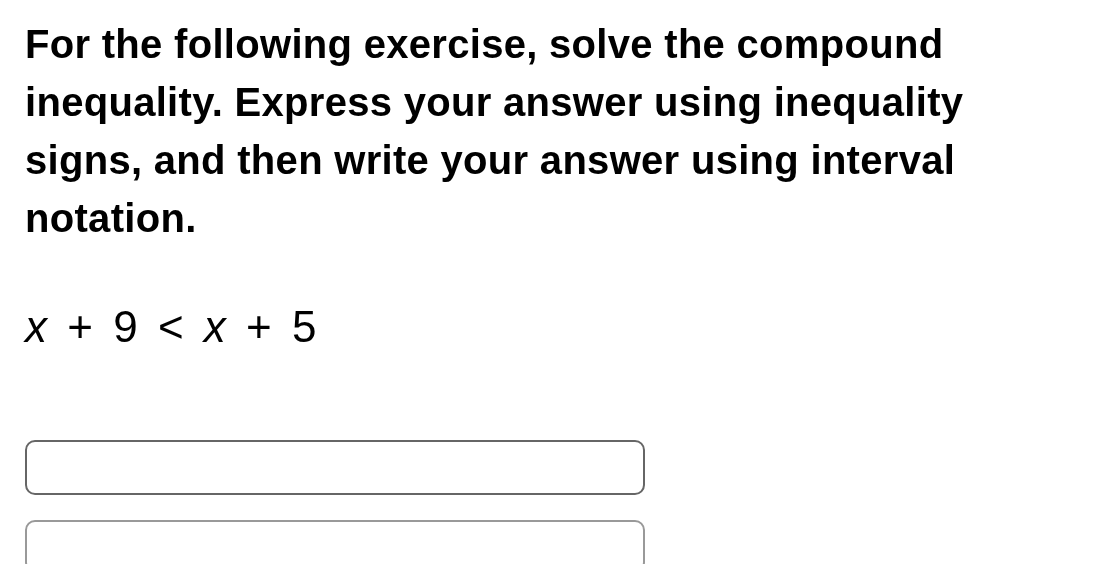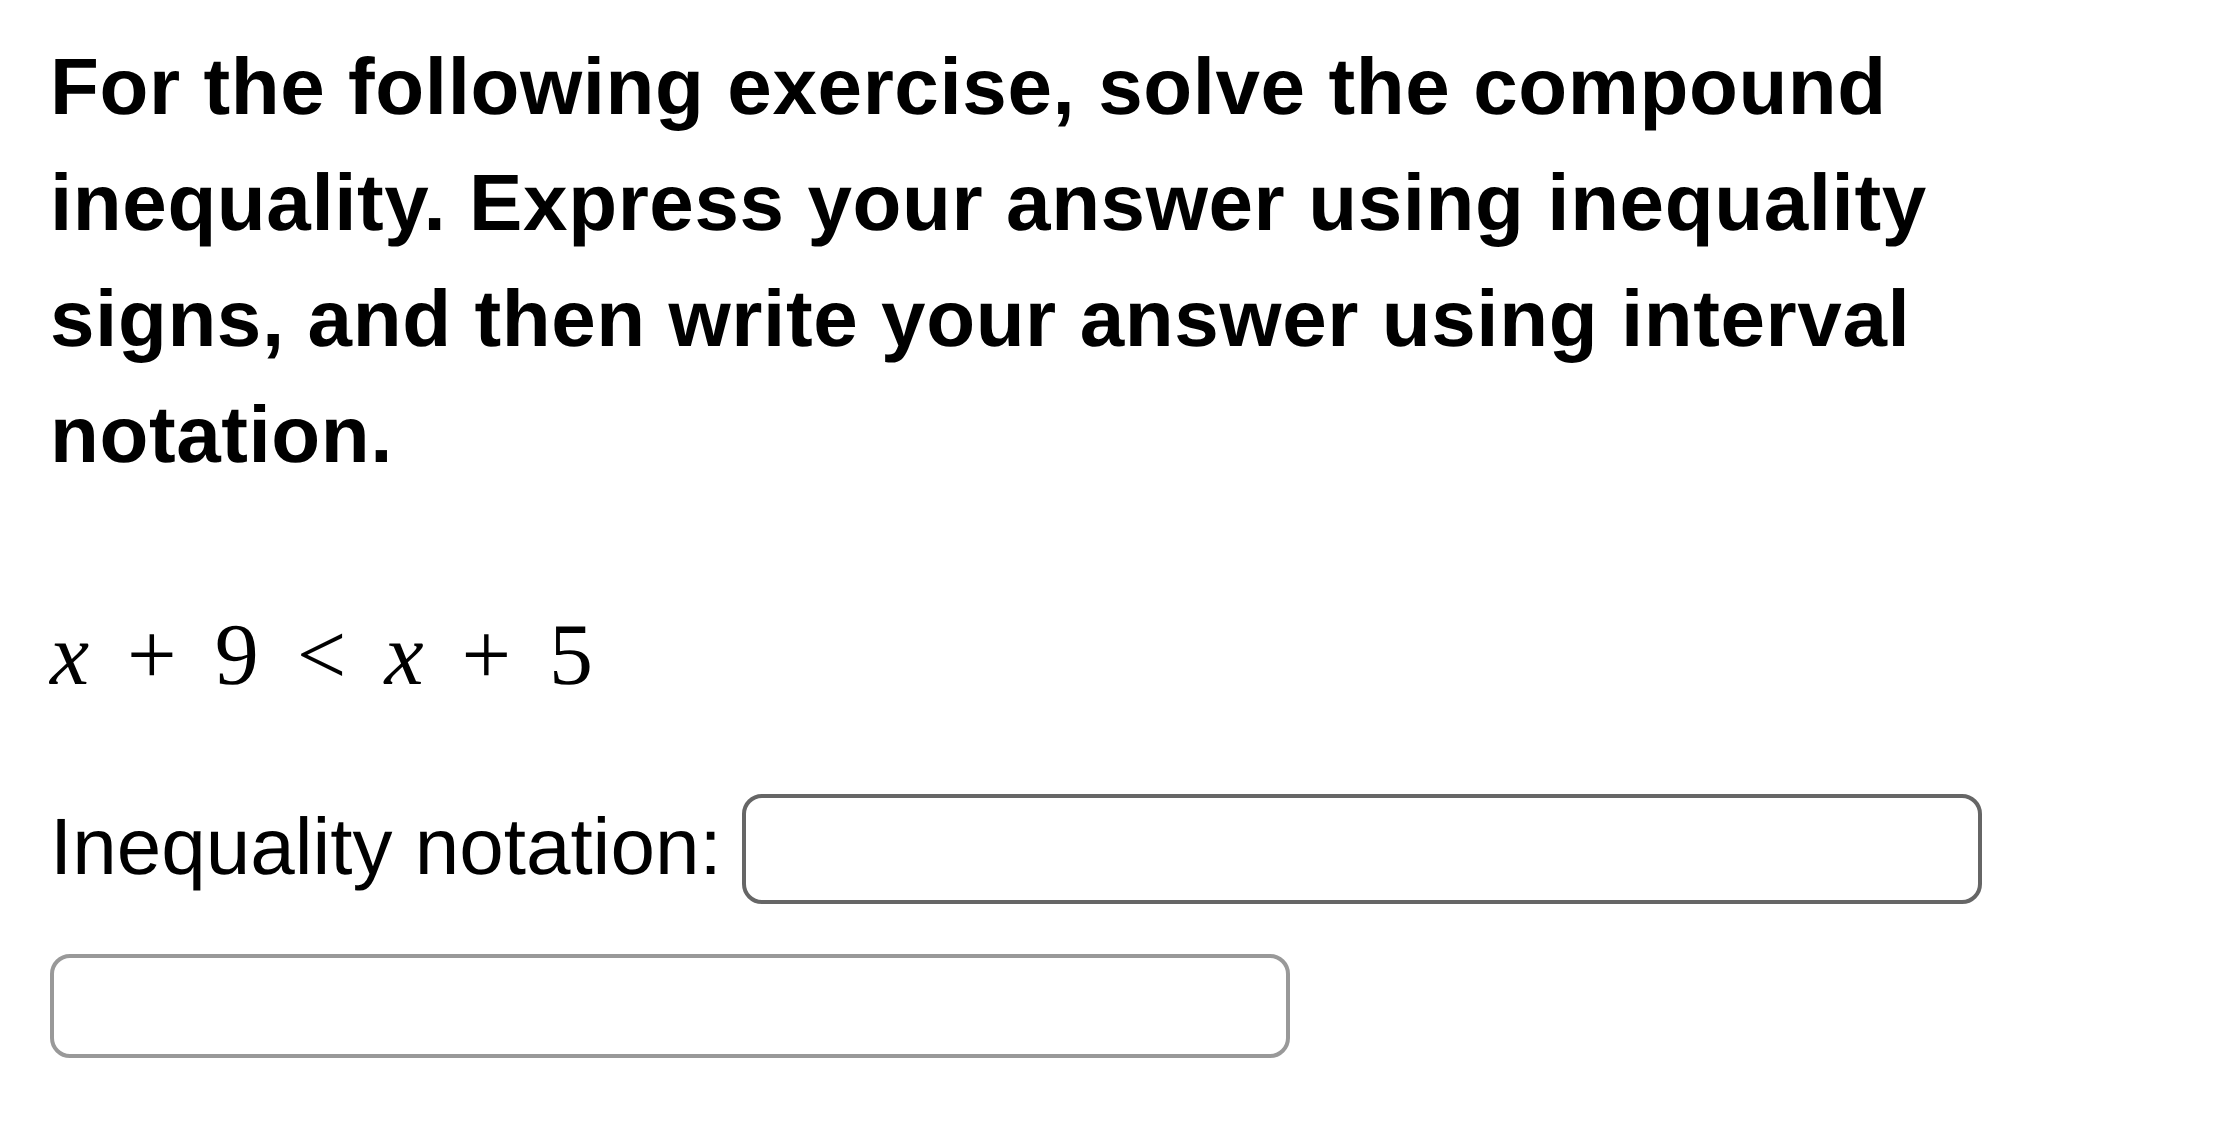--- a/index.html
+++ b/index.html
@@ -16,24 +16,24 @@
       color: #000;
     }
     .instructions {
       font-size: 40px;
       line-height: 1.45;
       font-weight: 700;
       margin-bottom: 55px;
       letter-spacing: 0.3px;
     }
     .equation {
-      font-family: Liberation Serif, serif;
+      font-family: Liberation Sans, sans-serif;
       font-size: 44px;
       font-style: italic;
-      margin-bottom: 44px;
+      margin-bottom: 88px;
       letter-spacing: 1px;
     }
     .equation .op {
       font-style: normal;
       margin: 0 6px;
     }
     .equation .num {
       font-style: normal;
     }
     .answer-row {
@@ -73,19 +73,18 @@
   <span>x</span>
   <span class="op">+</span>
   <span class="num">9</span>
   <span class="op">&lt;</span>
   <span>x</span>
   <span class="op">+</span>
   <span class="num">5</span>
 </div>
 
 <div class="answer-row">
-  <span class="answer-label">Inequality notation:</span>
   <input type="text" class="answer-input input-inequality" value="" style="">
 </div>
 
 <div class="answer-row">
   <input type="text" class="answer-input input-interval" value="" style="">
 </div>
 
 </body></html>

